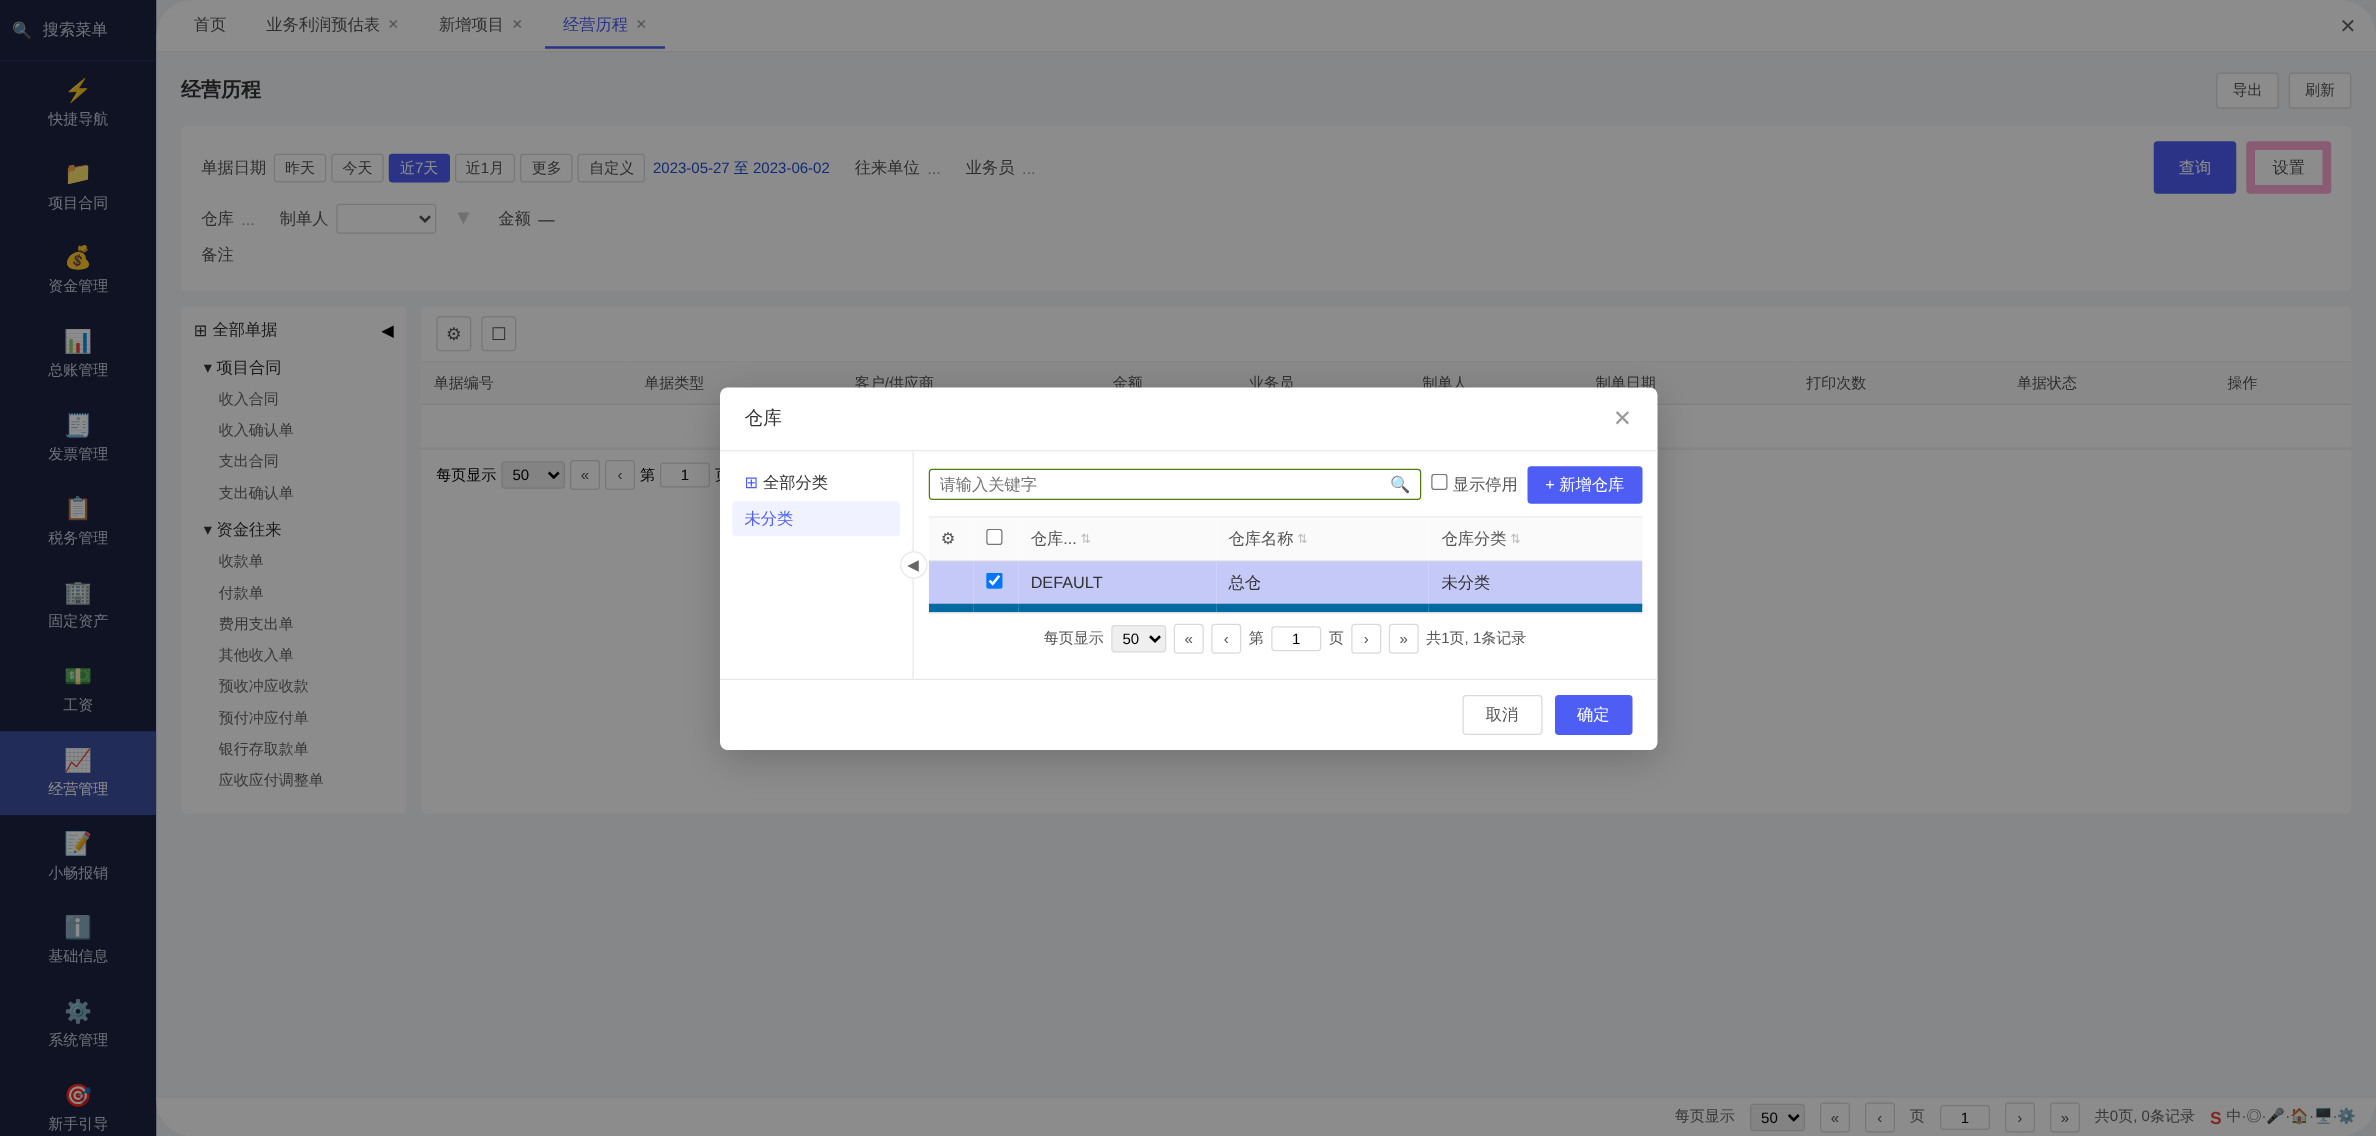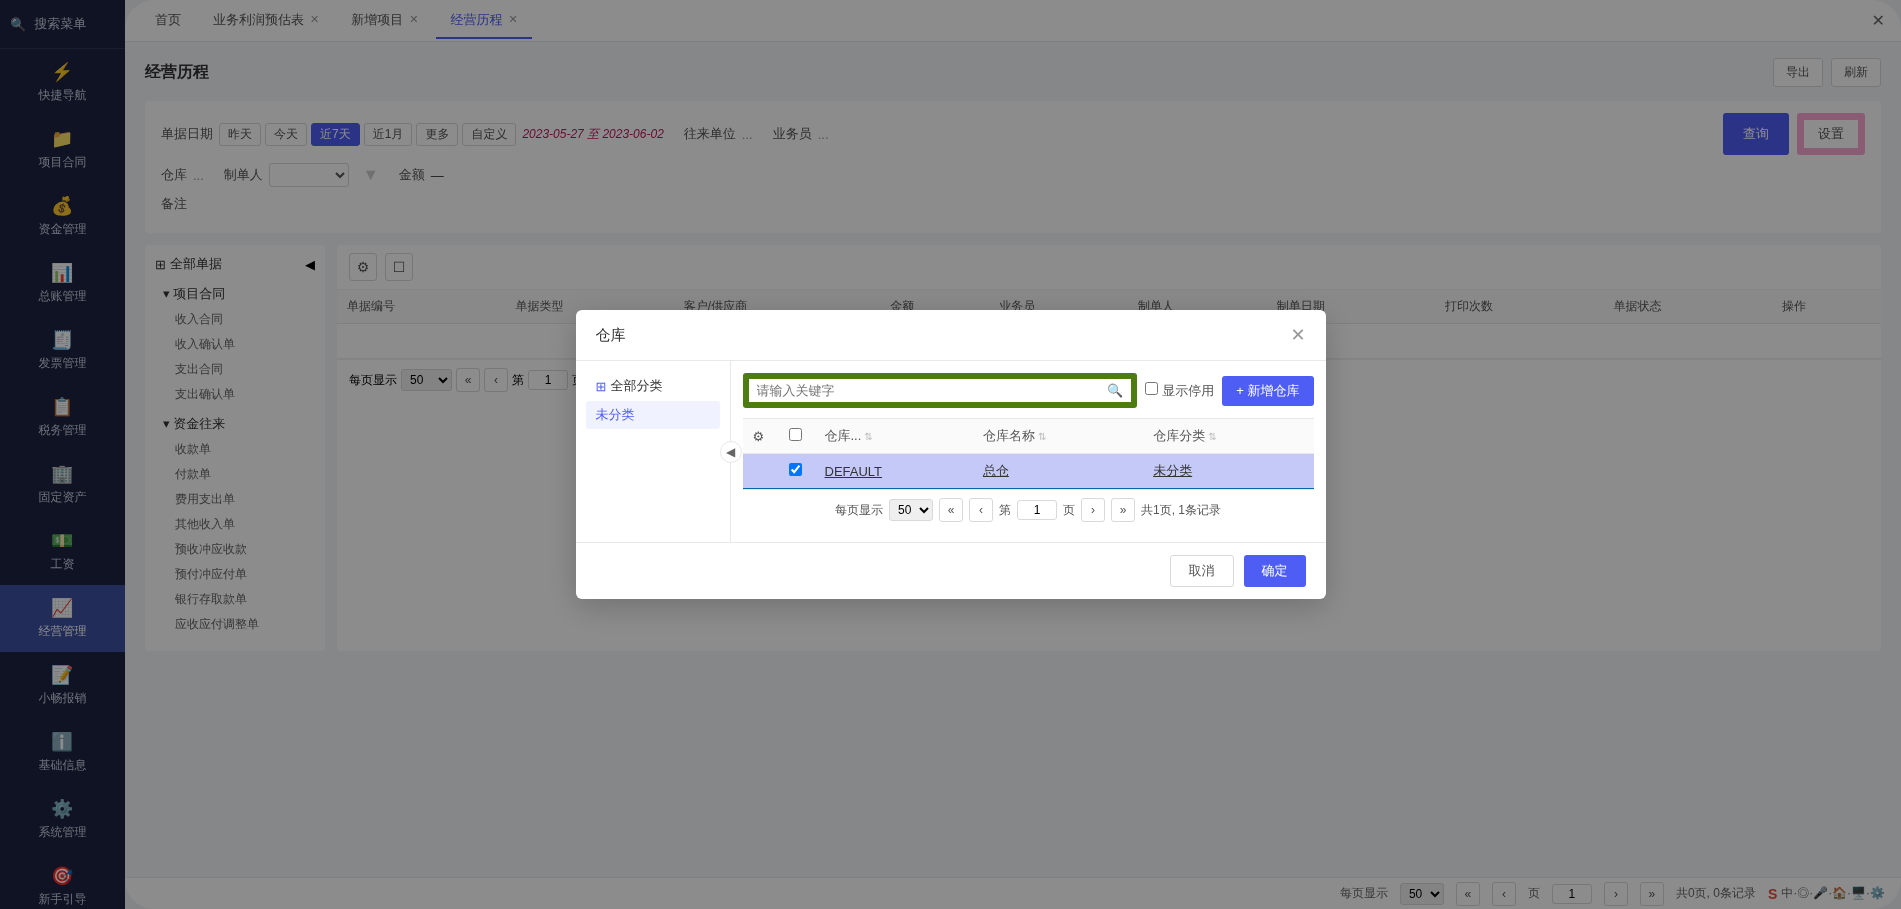--- a/index.html
+++ b/index.html
@@ -34,21 +34,21 @@
     .btn-refresh { background: #fff; border: 1px solid #d9d9d9; color: #555; padding: 5px 12px; border-radius: 3px; cursor: pointer; font-size: 12px; }
 
     
     .filter-bar { background: #fff; border-radius: 4px; padding: 12px 16px; margin-bottom: 12px; }
     .filter-row { display: flex; align-items: center; gap: 20px; flex-wrap: wrap; margin-bottom: 8px; }
     .filter-item { display: flex; align-items: center; gap: 6px; font-size: 13px; color: #333; }
     .filter-label { color: #555; white-space: nowrap; }
     .filter-date-options { display: flex; gap: 4px; }
     .date-btn { padding: 2px 8px; border-radius: 3px; border: 1px solid #d9d9d9; cursor: pointer; font-size: 12px; background: #fff; color: #555; }
     .date-btn.active { background: #4e5ef5; color: #fff; border-color: #4e5ef5; }
-    .filter-date-range { color: #be185d; font-size: 12px; font-style: italic; }
+    .filter-date-range { color: #1d4ed8; font-size: 12px; }
     .filter-select { border: 1px solid #d9d9d9; padding: 3px 24px 3px 8px; border-radius: 3px; font-size: 12px; color: #555; cursor: pointer; background: #fff; min-width: 80px; }
     .filter-dots { color: #999; cursor: pointer; }
     .btn-search { background: #4e5ef5; color: #fff; border: none; padding: 5px 20px; border-radius: 3px; cursor: pointer; font-size: 13px; }
     .btn-settings { background: #fff; color: #555; border: 7px solid #f9a8d4; padding: 5px 14px; border-radius: 3px; cursor: pointer; font-size: 13px; }
 
     
     .table-area { display: flex; gap: 12px; }
     .left-nav { width: 180px; flex-shrink: 0; background: #fff; border-radius: 4px; padding: 10px; }
     .left-nav-header { display: flex; align-items: center; justify-content: space-between; margin-bottom: 8px; }
     .left-nav-title { font-size: 13px; color: #333; font-weight: 500; display: flex; align-items: center; gap: 4px; }
@@ -83,29 +83,29 @@
     .modal-close { font-size: 18px; color: #999; cursor: pointer; }
     .modal-body { display: flex; flex: 1; overflow: hidden; }
     .modal-left { width: 155px; border-right: 1px solid #e8e8e8; padding: 10px; position: relative; }
     .modal-left-item { padding: 5px 10px; font-size: 13px; cursor: pointer; border-radius: 3px; color: #555; }
     .modal-left-item.active { background: #f0f2ff; color: #4e5ef5; }
     .modal-left-header { display: flex; align-items: center; gap: 4px; padding: 6px 10px; font-size: 13px; color: #333; font-weight: 500; }
     .modal-left-header .icon { color: #4e5ef5; }
     .modal-collapse-btn { position: absolute; right: -12px; top: 50%; transform: translateY(-50%); background: #fff; border: 1px solid #e8e8e8; border-radius: 50%; width: 22px; height: 22px; display: flex; align-items: center; justify-content: center; cursor: pointer; z-index: 1; font-size: 12px; color: #666; }
     .modal-right { flex: 1; display: flex; flex-direction: column; padding: 12px; }
     .modal-toolbar { display: flex; align-items: center; gap: 8px; margin-bottom: 10px; }
-    .modal-search { flex: 1; display: flex; align-items: center; border: 6px solid #4d7c0f; border-radius: 3px; padding: 4px 8px; gap: 6px; }
+    .modal-search { flex: 1; display: flex; align-items: center; border: 1px solid #4d7c0f; border-radius: 3px; padding: 4px 8px; gap: 6px; }
     .modal-search input { border: none; outline: none; font-size: 13px; flex: 1; }
     .modal-search .search-icon { color: #999; }
     .modal-checkbox { display: flex; align-items: flex-start; gap: 4px; font-size: 13px; color: #555; cursor: pointer; }
     .modal-checkbox input { cursor: pointer; }
     .btn-add { background: #4e5ef5; color: #fff; border: none; padding: 6px 14px; border-radius: 3px; cursor: pointer; font-size: 13px; white-space: nowrap; }
     .modal-table { width: 100%; border-collapse: collapse; font-size: 13px; }
     .modal-table th { background: #fafafa; padding: 8px 10px; border-bottom: 1px solid #e8e8e8; border-top: 1px solid #e8e8e8; color: #555; text-align: left; font-weight: 500; white-space: nowrap; }
-    .modal-table td { padding: 8px 10px; border-bottom: 1px solid #0369a1; color: #333; text-decoration: underline; }
+    .modal-table td { padding: 8px 10px; border-bottom: 7px solid #0369a1; color: #333; }
     .modal-table tr.selected td { background: #c5c9f7; }
     .modal-table-container { flex: 1; overflow-y: auto; }
     .modal-pagination { display: flex; align-items: center; justify-content: center; gap: 6px; padding: 8px 0; border-top: 1px solid #e8e8e8; font-size: 12px; color: #555; }
     .modal-page-btn { width: 24px; height: 24px; border: 1px solid #d9d9d9; background: #fff; border-radius: 3px; cursor: pointer; display: flex; align-items: center; justify-content: center; font-size: 12px; color: #555; }
     .modal-page-input { width: 40px; border: 1px solid #d9d9d9; border-radius: 3px; padding: 2px 4px; text-align: center; font-size: 12px; }
     .modal-footer { display: flex; justify-content: flex-end; gap: 10px; padding: 12px 20px; border-top: 1px solid #e8e8e8; }
     .btn-cancel { background: #fff; border: 1px solid #d9d9d9; color: #555; padding: 6px 18px; border-radius: 3px; cursor: pointer; font-size: 13px; }
     .btn-confirm { background: #4e5ef5; color: #fff; border: none; padding: 6px 18px; border-radius: 3px; cursor: pointer; font-size: 13px; }
     .th-sort { display: flex; align-items: center; gap: 3px; }
     .sort-icon { color: #bbb; font-size: 10px; }

